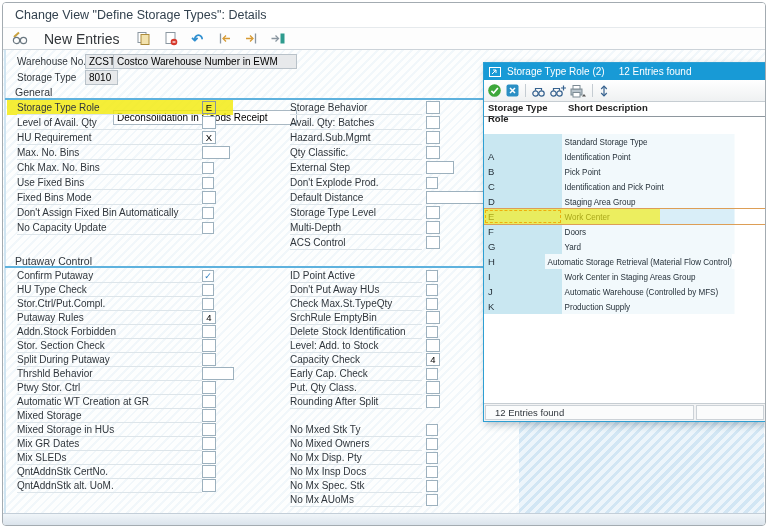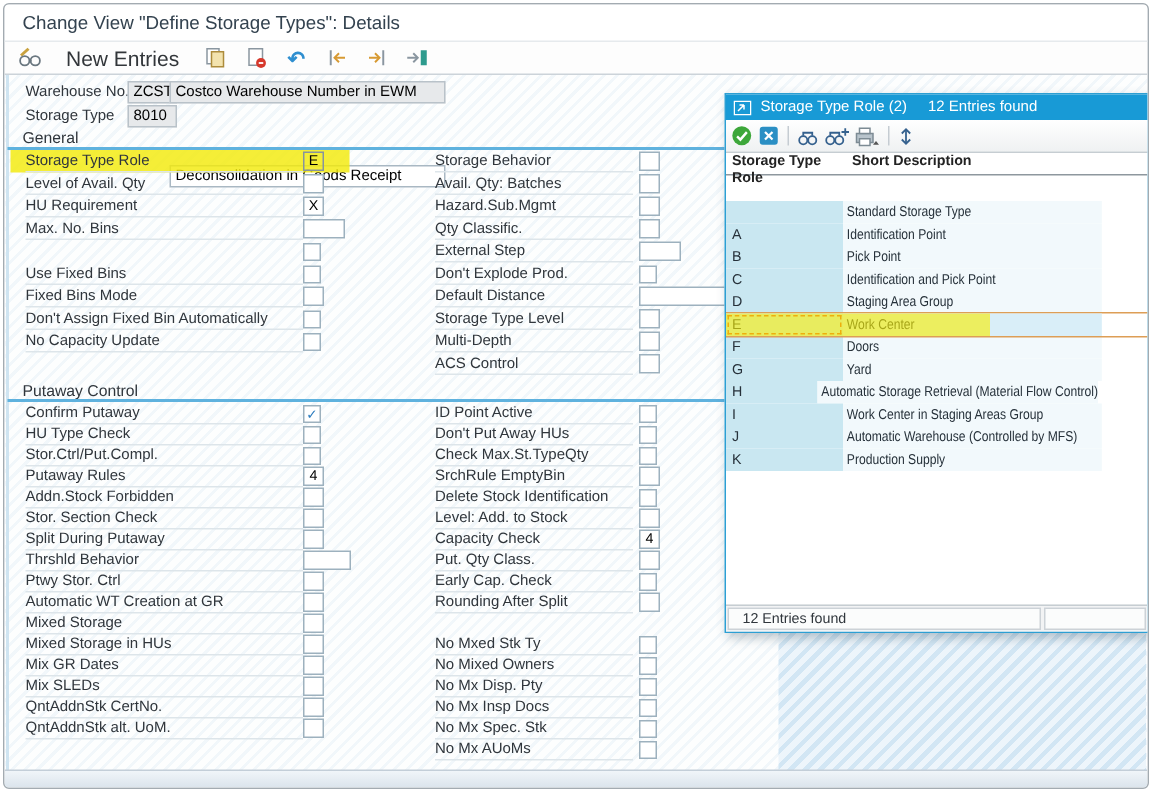--- a/index.html
+++ b/index.html
@@ -163,20 +163,21 @@
       </div>
       <div class="row g">
         <span class="lbl">HU Requirement</span>
         <span class="fld sm">X</span>
       </div>
       <div class="row g">
         <span class="lbl">Max. No. Bins</span>
         <span class="fld md"></span>
       </div>
       <div class="row g">
+        <span class="lbl">Chk Max. No. Bins</span>
         <span class="cb"></span>
       </div>
       <div class="row g">
         <span class="lbl">Use Fixed Bins</span>
         <span class="cb"></span>
       </div>
       <div class="row g">
         <span class="lbl">Fixed Bins Mode</span>
         <span class="fld sm"></span>
       </div>
@@ -326,26 +327,26 @@
       </div>
       <div class="row p">
         <span class="lbl">Level: Add. to Stock</span>
         <span class="fld sm"></span>
       </div>
       <div class="row p">
         <span class="lbl">Capacity Check</span>
         <span class="fld sm">4</span>
       </div>
       <div class="row p">
+        <span class="lbl">Early Cap. Check</span>
+        <span class="cb"></span>
+      </div>
+      <div class="row p">
         <span class="lbl">Put. Qty Class.</span>
         <span class="fld sm"></span>
-      </div>
-      <div class="row p">
-        <span class="lbl">Early Cap. Check</span>
-        <span class="cb"></span>
       </div>
       <div class="row p">
         <span class="lbl">Rounding After Split</span>
         <span class="fld sm"></span>
       </div>
       <div class="row p">
         <span class="lbl noline"></span>
       </div>
       <div class="row p">
         <span class="lbl">No Mxed Stk Ty</span>

